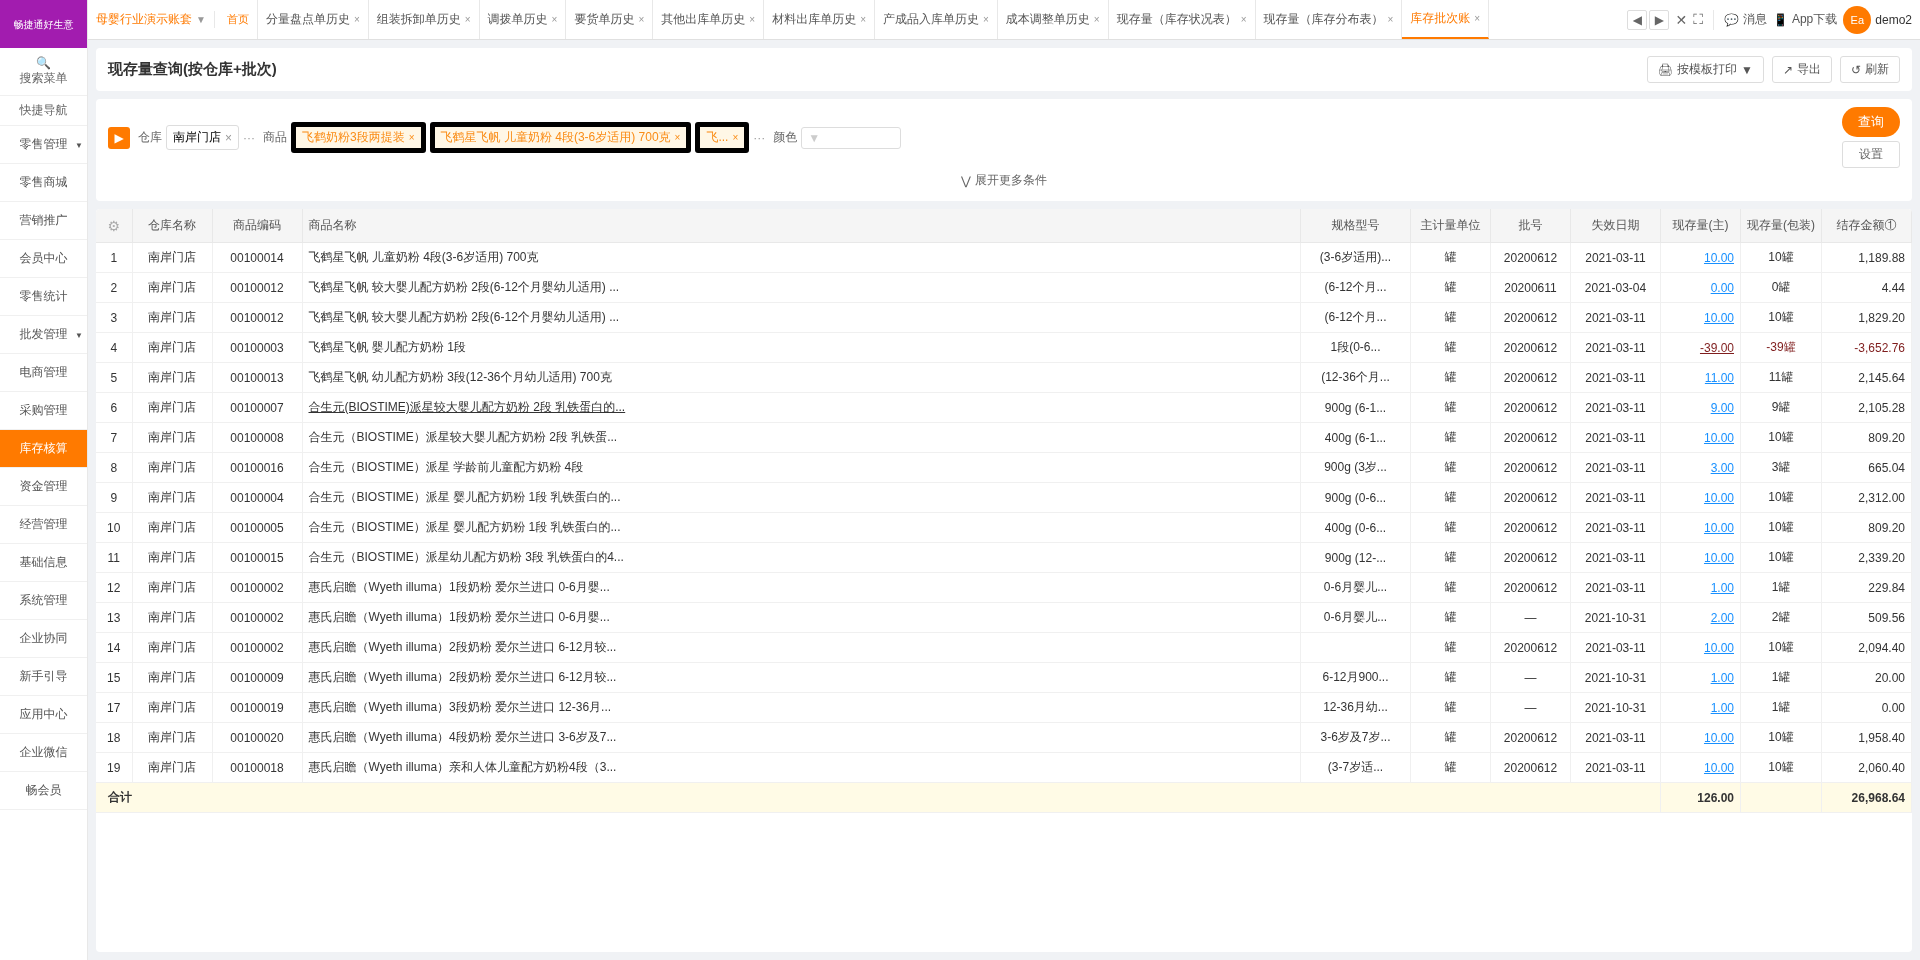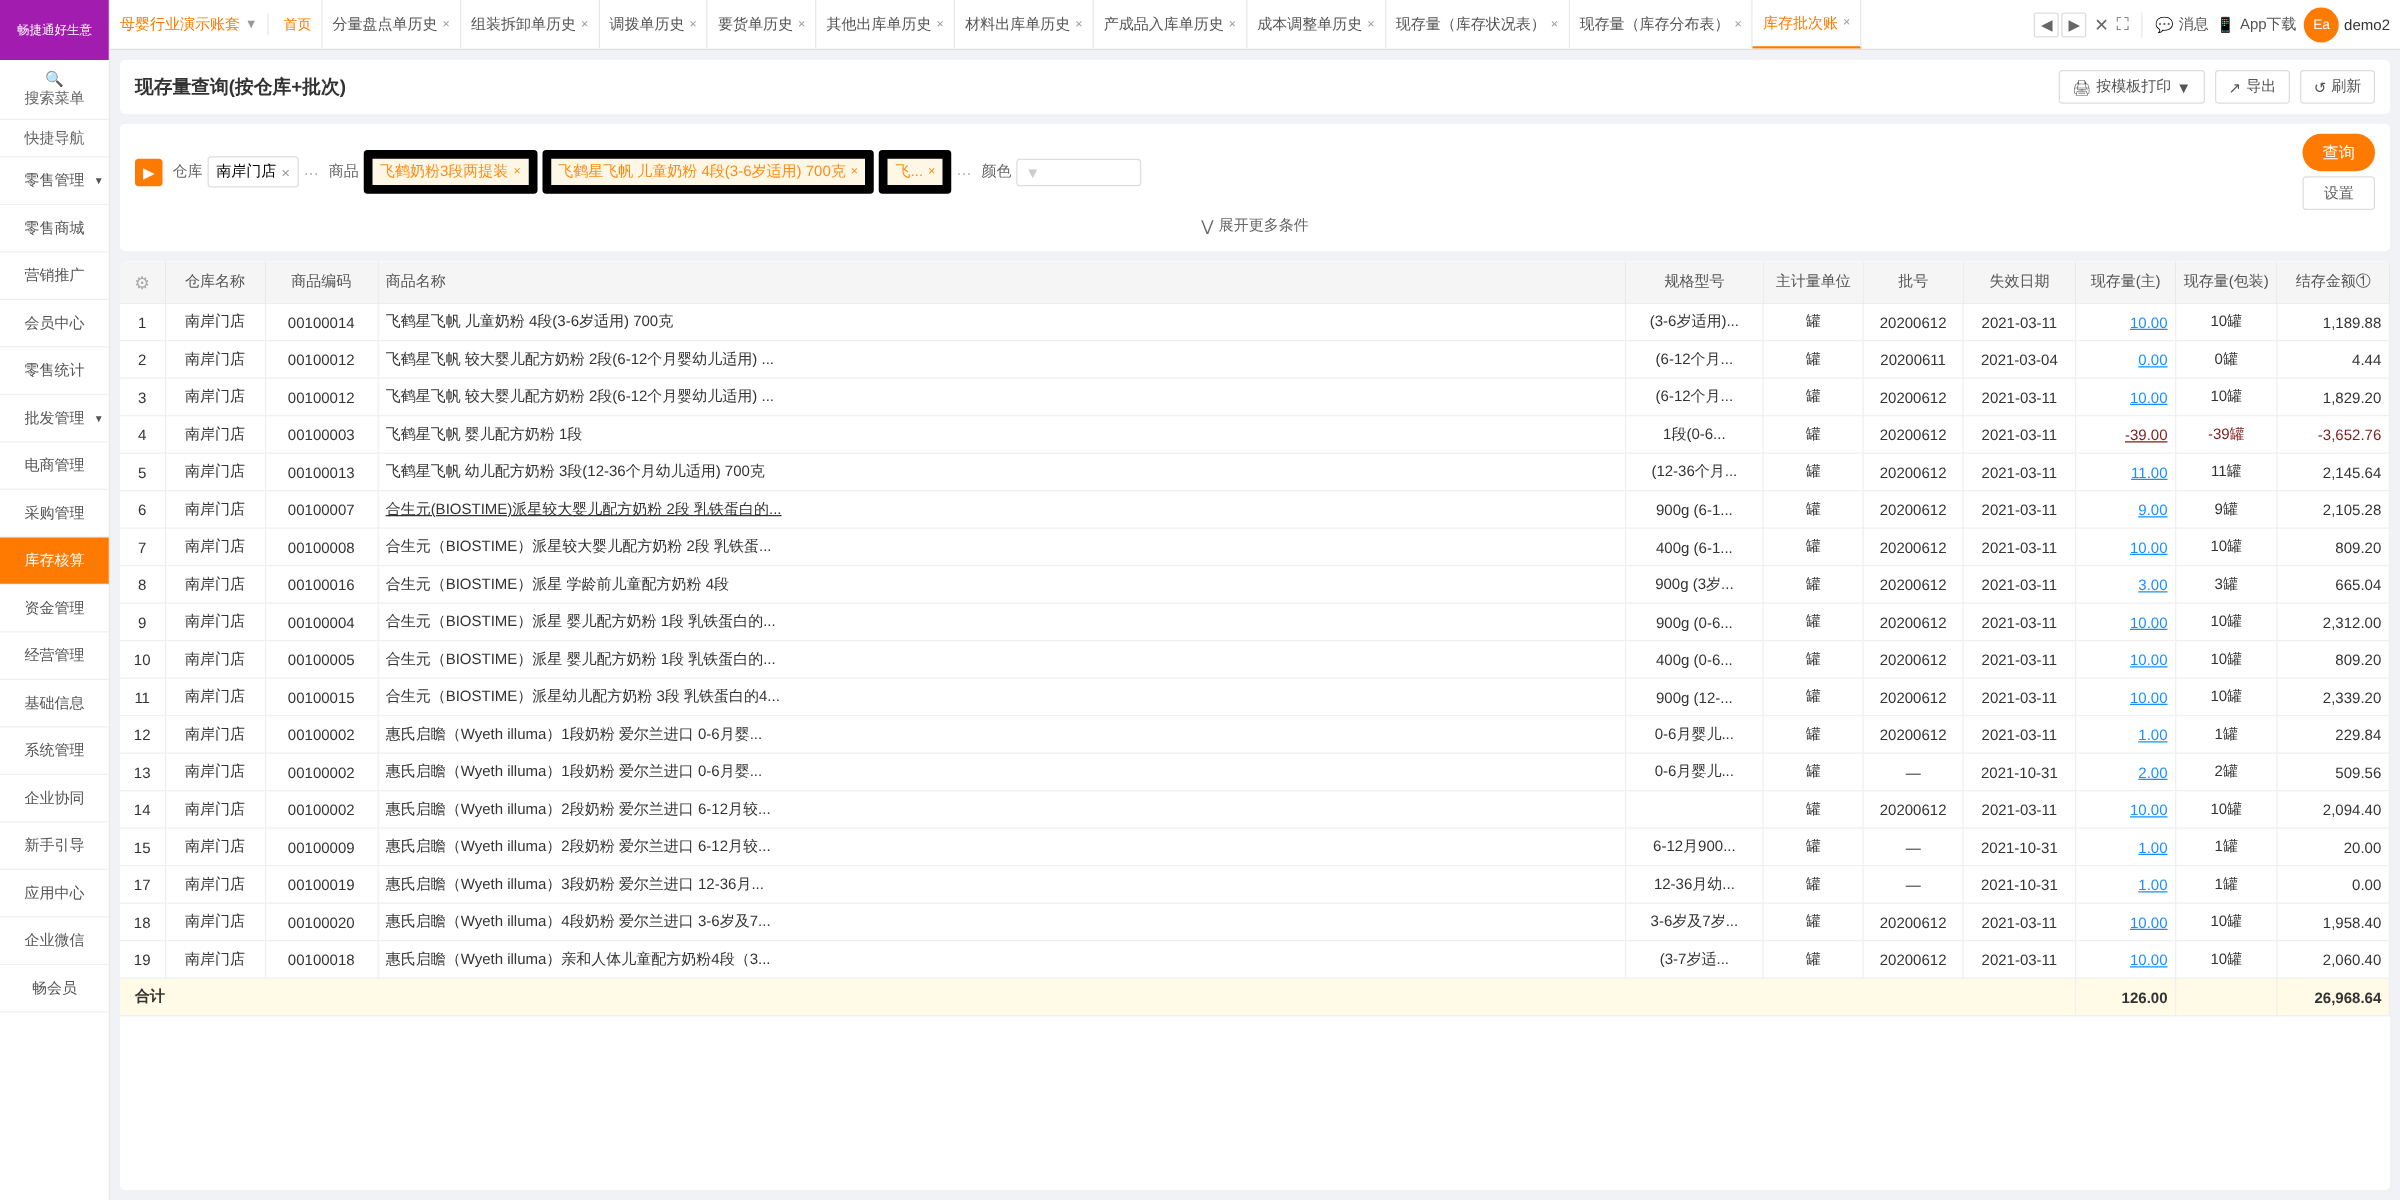--- a/index.html
+++ b/index.html
@@ -40,21 +40,21 @@
     .btn-template { display: flex; align-items: center; gap: 4px; border: 1px solid #ddd; padding: 4px 10px; border-radius: 3px; cursor: pointer; color: #555; font-size: 12px; background: #fff; }
     .btn-export { display: flex; align-items: center; gap: 4px; border: 1px solid #ddd; padding: 4px 10px; border-radius: 3px; cursor: pointer; color: #555; font-size: 12px; background: #fff; }
     .btn-refresh { display: flex; align-items: center; gap: 4px; border: 1px solid #ddd; padding: 4px 10px; border-radius: 3px; cursor: pointer; color: #555; font-size: 12px; background: #fff; }
 
     
     .filter-bar { background: #fff; padding: 8px 12px; border-radius: 4px; margin-bottom: 8px; }
     .filter-row { display: flex; align-items: center; gap: 8px; flex-wrap: wrap; }
     .filter-expand-btn { background: #ff7a00; color: #fff; border: none; width: 22px; height: 22px; border-radius: 3px; cursor: pointer; display: flex; align-items: center; justify-content: center; font-size: 12px; flex-shrink: 0; }
     .filter-group { display: flex; align-items: center; gap: 4px; }
     .filter-label { color: #666; font-size: 12px; white-space: nowrap; }
-    .filter-tag { display: inline-flex; align-items: center; background: #fff7e6; border: 7px solid #000000; color: #fa8c16; border-radius: 3px; padding: 2px 6px; gap: 4px; font-size: 11px; }
+    .filter-tag { display: inline-flex; align-items: center; background: #fff7e6; border: 5px solid #000000; color: #fa8c16; border-radius: 3px; padding: 2px 6px; gap: 4px; font-size: 11px; }
     .filter-tag .remove { cursor: pointer; color: #fa8c16; font-size: 10px; }
     .filter-ellipsis { color: #999; cursor: pointer; }
     .expand-more { display: flex; align-items: center; justify-content: center; color: #666; cursor: pointer; font-size: 11px; gap: 4px; padding: 4px 0; }
 
     
     .table-container { flex: 1; background: #fff; border-radius: 4px; overflow: auto; position: relative; }
     table { width: 100%; border-collapse: collapse; }
     thead { position: sticky; top: 0; z-index: 10; }
     th { background: #f5f5f5; border-bottom: 1px solid #e8e8e8; border-right: 1px solid #e8e8e8; padding: 8px 6px; text-align: center; color: #555; font-weight: normal; white-space: nowrap; }
     td { border-bottom: 1px solid #f0f0f0; border-right: 1px solid #f0f0f0; padding: 6px 6px; text-align: center; color: #333; }

